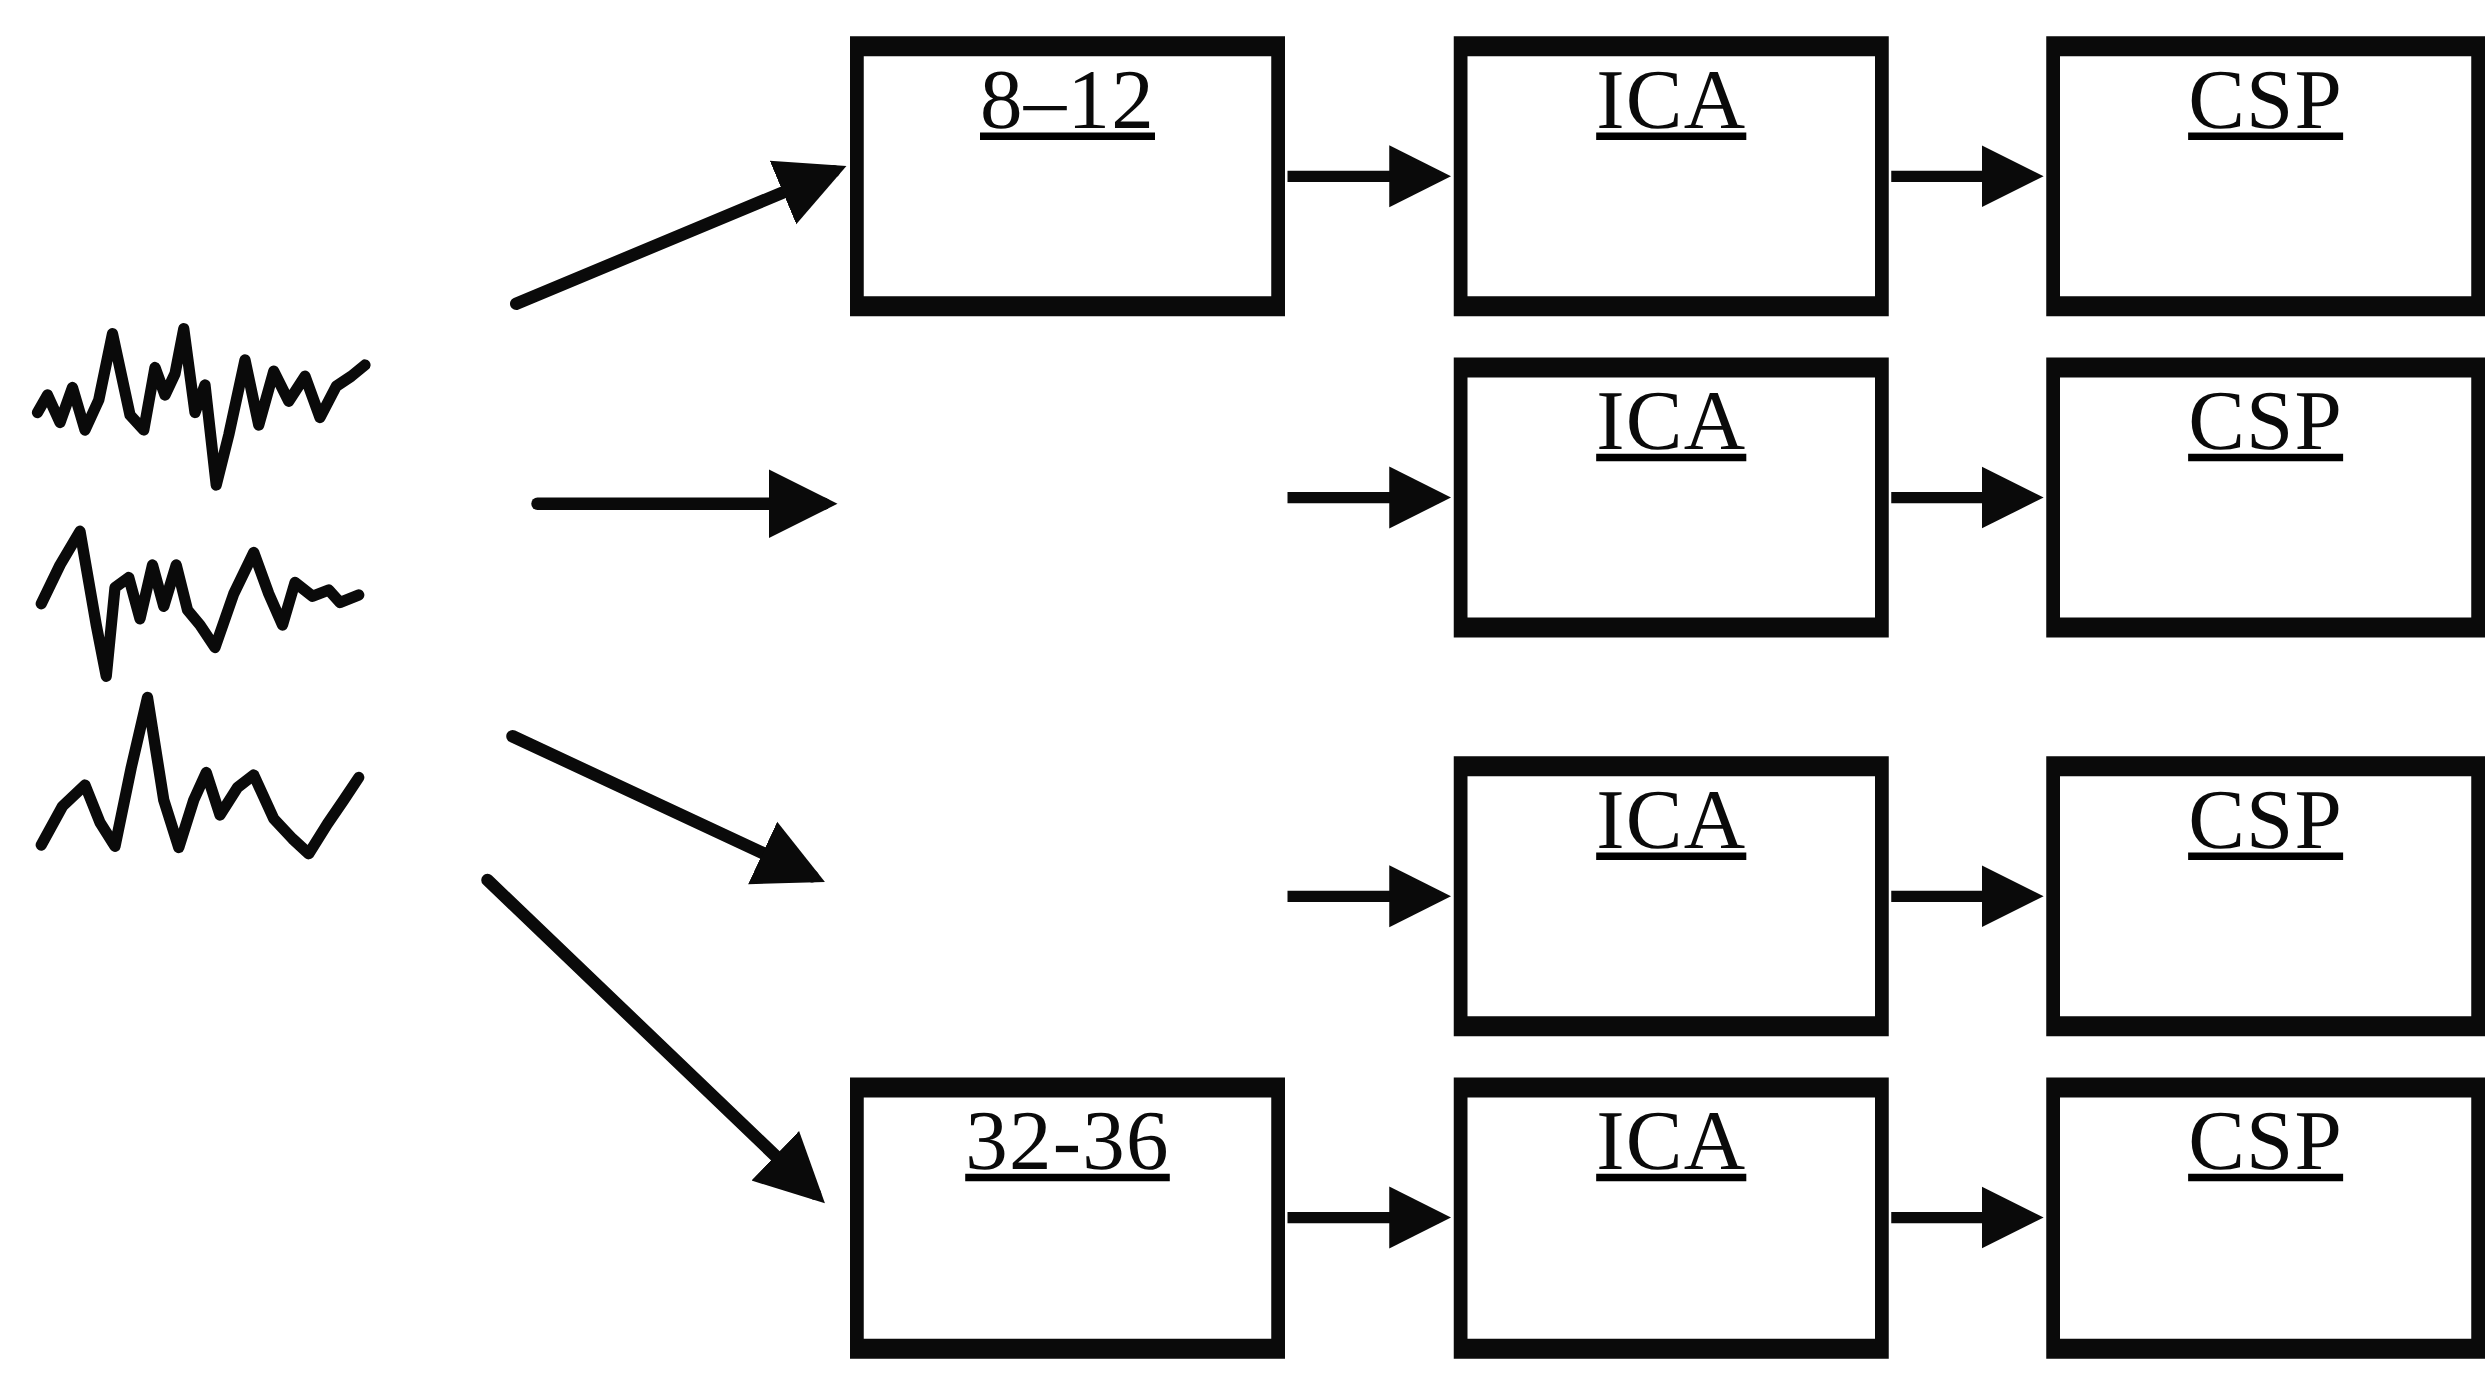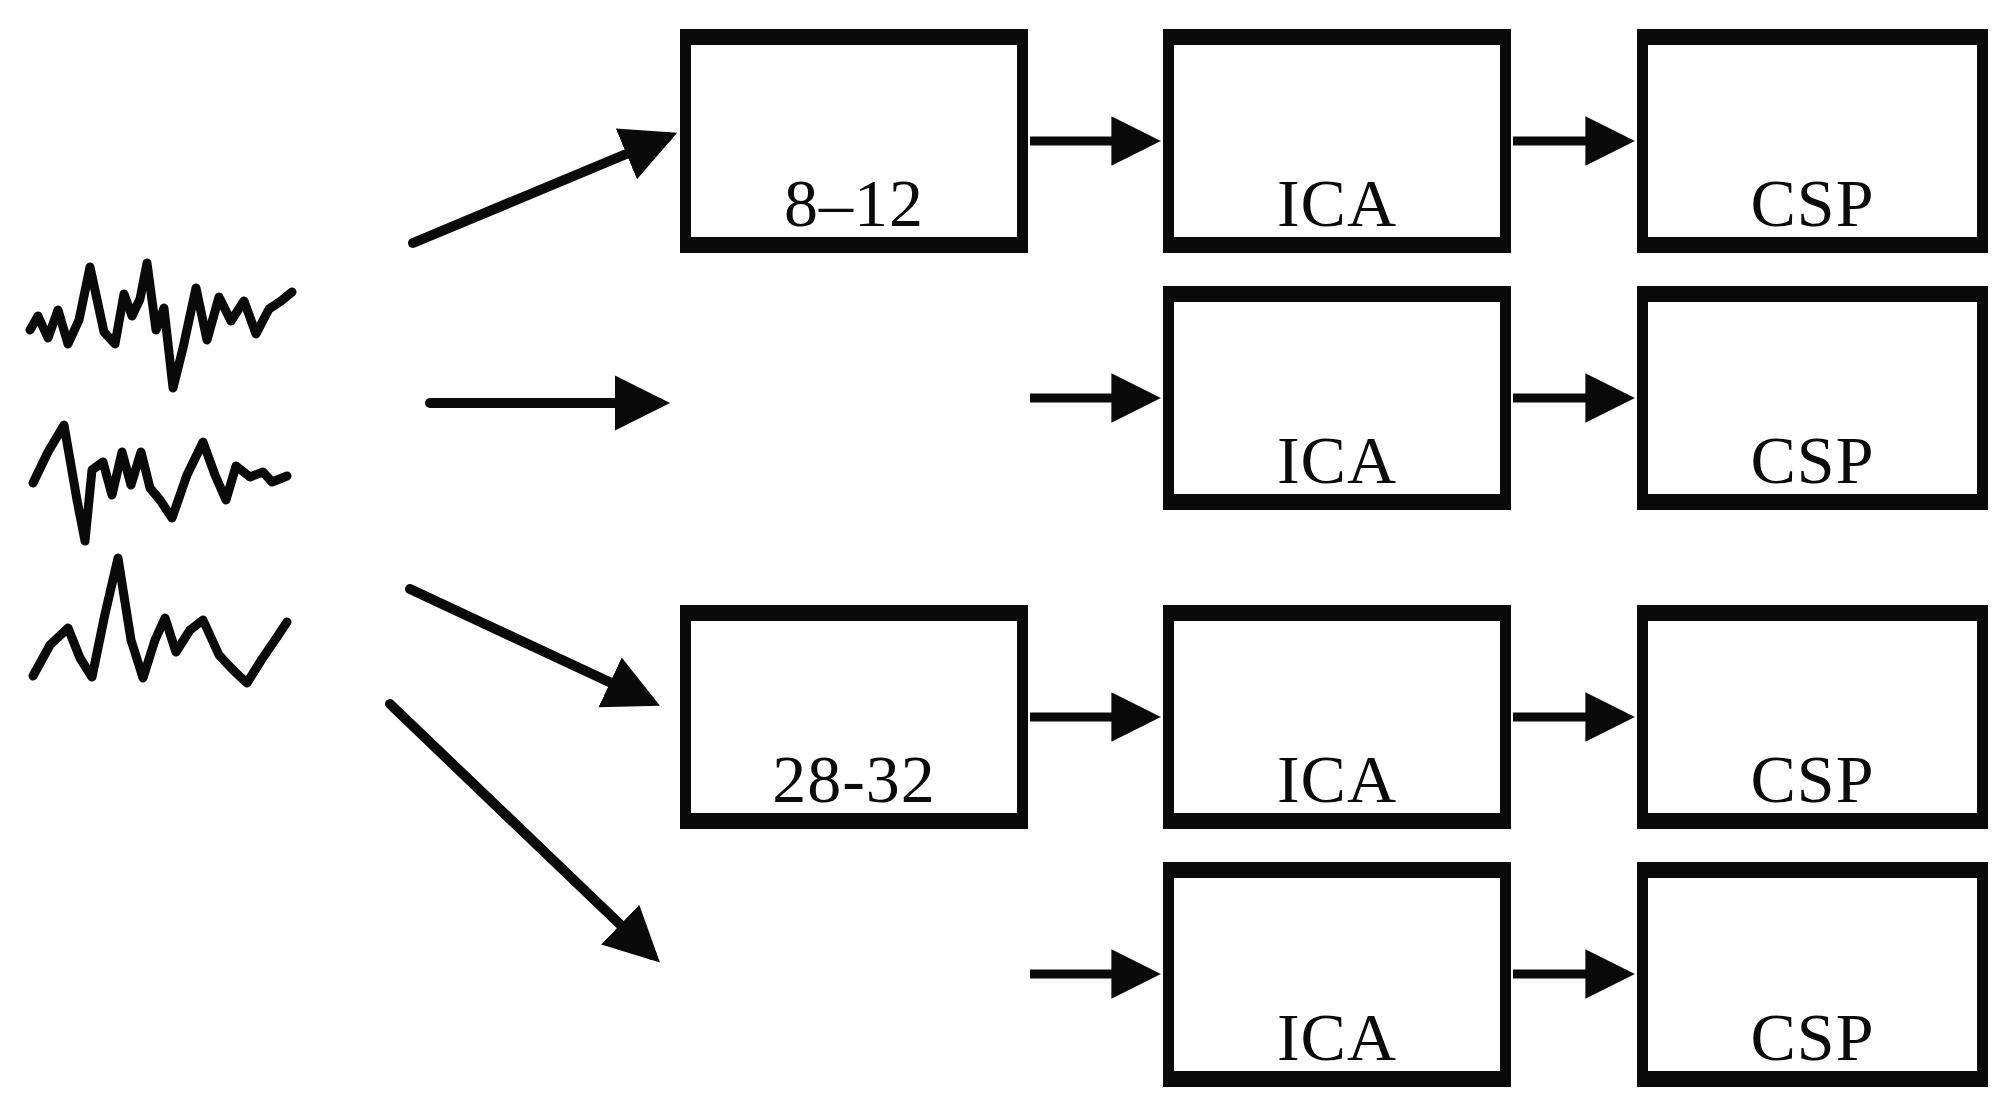--- a/index.html
+++ b/index.html
@@ -4,21 +4,21 @@
 <style>
   html,body{margin:0;padding:0;background:#ffffff;}
   .canvas{
     position:relative;width:1992px;height:1118px;background:#ffffff;
     font-family:"Liberation Serif", serif;overflow:hidden;
   }
   .overlay{position:absolute;left:0;top:0;width:1992px;height:1118px;}
   .box{
     position:absolute;box-sizing:border-box;background:#ffffff;
     border-style:solid;border-color:#0a0a0a;border-width:16px 11px;
-    display:flex;align-items:flex-end;justify-content:center;
+    display:flex;align-items:flex-start;justify-content:center;text-decoration:underline;
   }
   .box-label{
     font-size:68px;color:#0a0a0a;line-height:1;letter-spacing:1px;
     font-family:"Liberation Serif", serif;
   }
   svg .ink{stroke:#0a0a0a;}
 </style>
 </head>
 <body>
 
@@ -63,30 +63,30 @@
     <span class="box-label">CSP</span>
   </div>
 
   <div class="box" style="left:1163px;top:286px;width:348px;height:224px">
     <span class="box-label">ICA</span>
   </div>
   <div class="box" style="left:1637px;top:286px;width:351px;height:224px">
     <span class="box-label">CSP</span>
   </div>
 
-  <div class="box" style="left:680px;top:605px;width:348px;height:224px">
-    <span class="box-label">28-32</span>
-  </div>
   <div class="box" style="left:1163px;top:605px;width:348px;height:224px">
     <span class="box-label">ICA</span>
   </div>
   <div class="box" style="left:1637px;top:605px;width:351px;height:224px">
     <span class="box-label">CSP</span>
   </div>
 
+  <div class="box" style="left:680px;top:862px;width:348px;height:225px">
+    <span class="box-label">32-36</span>
+  </div>
   <div class="box" style="left:1163px;top:862px;width:348px;height:225px">
     <span class="box-label">ICA</span>
   </div>
   <div class="box" style="left:1637px;top:862px;width:351px;height:225px">
     <span class="box-label">CSP</span>
   </div>
 
 </div>
 
 </body></html>

